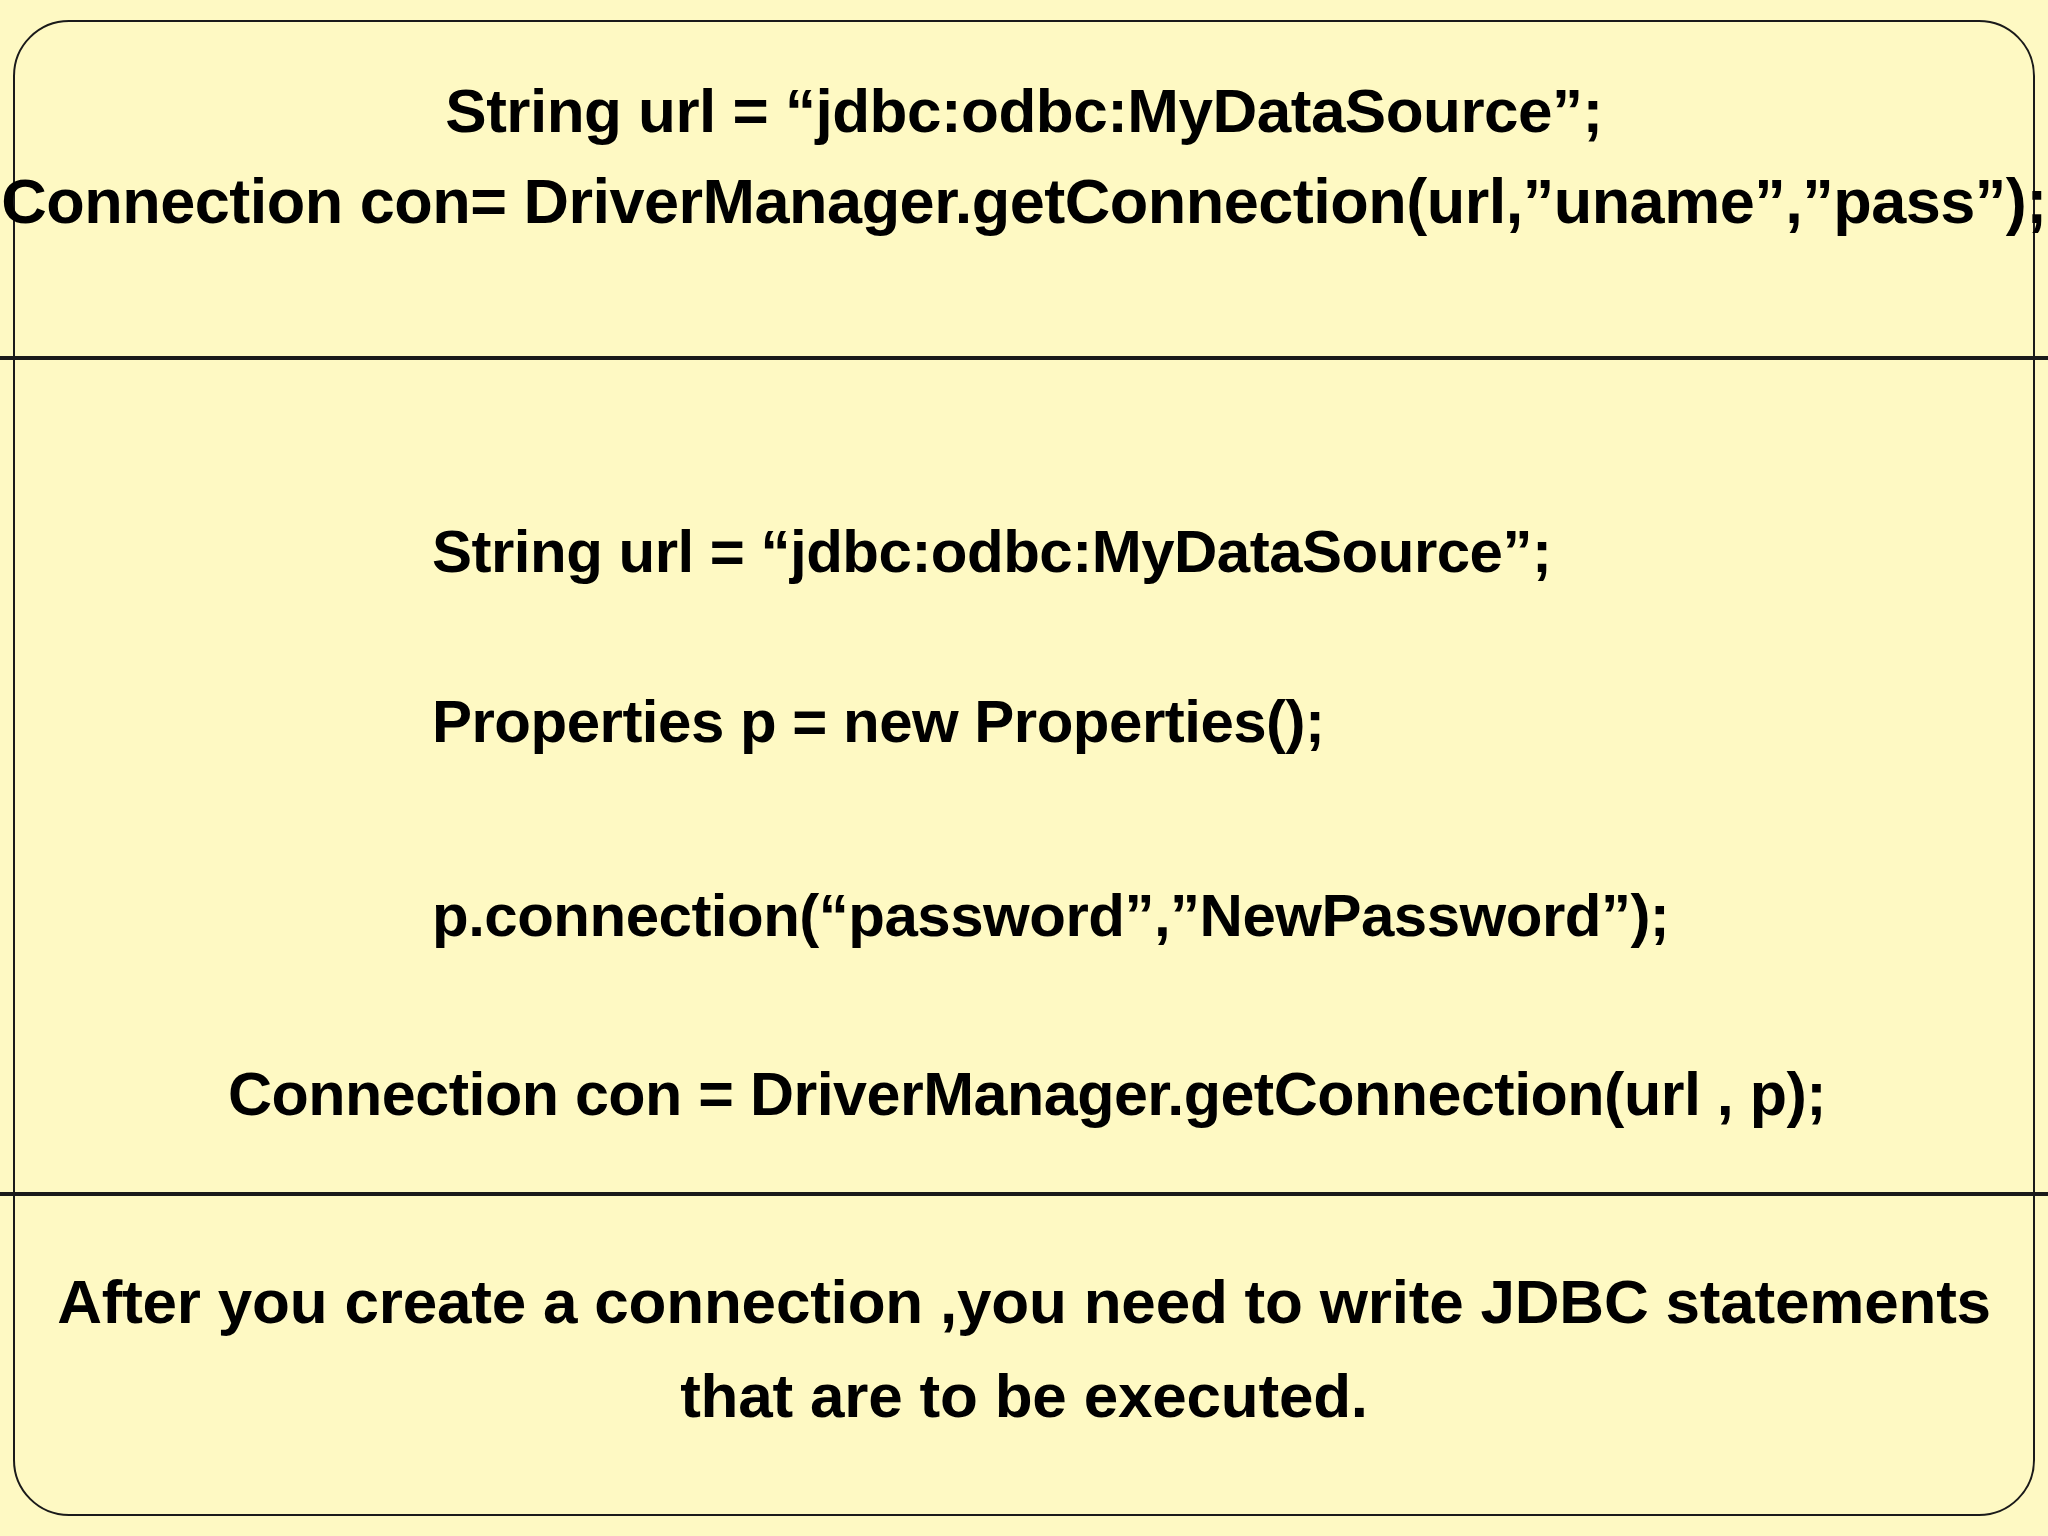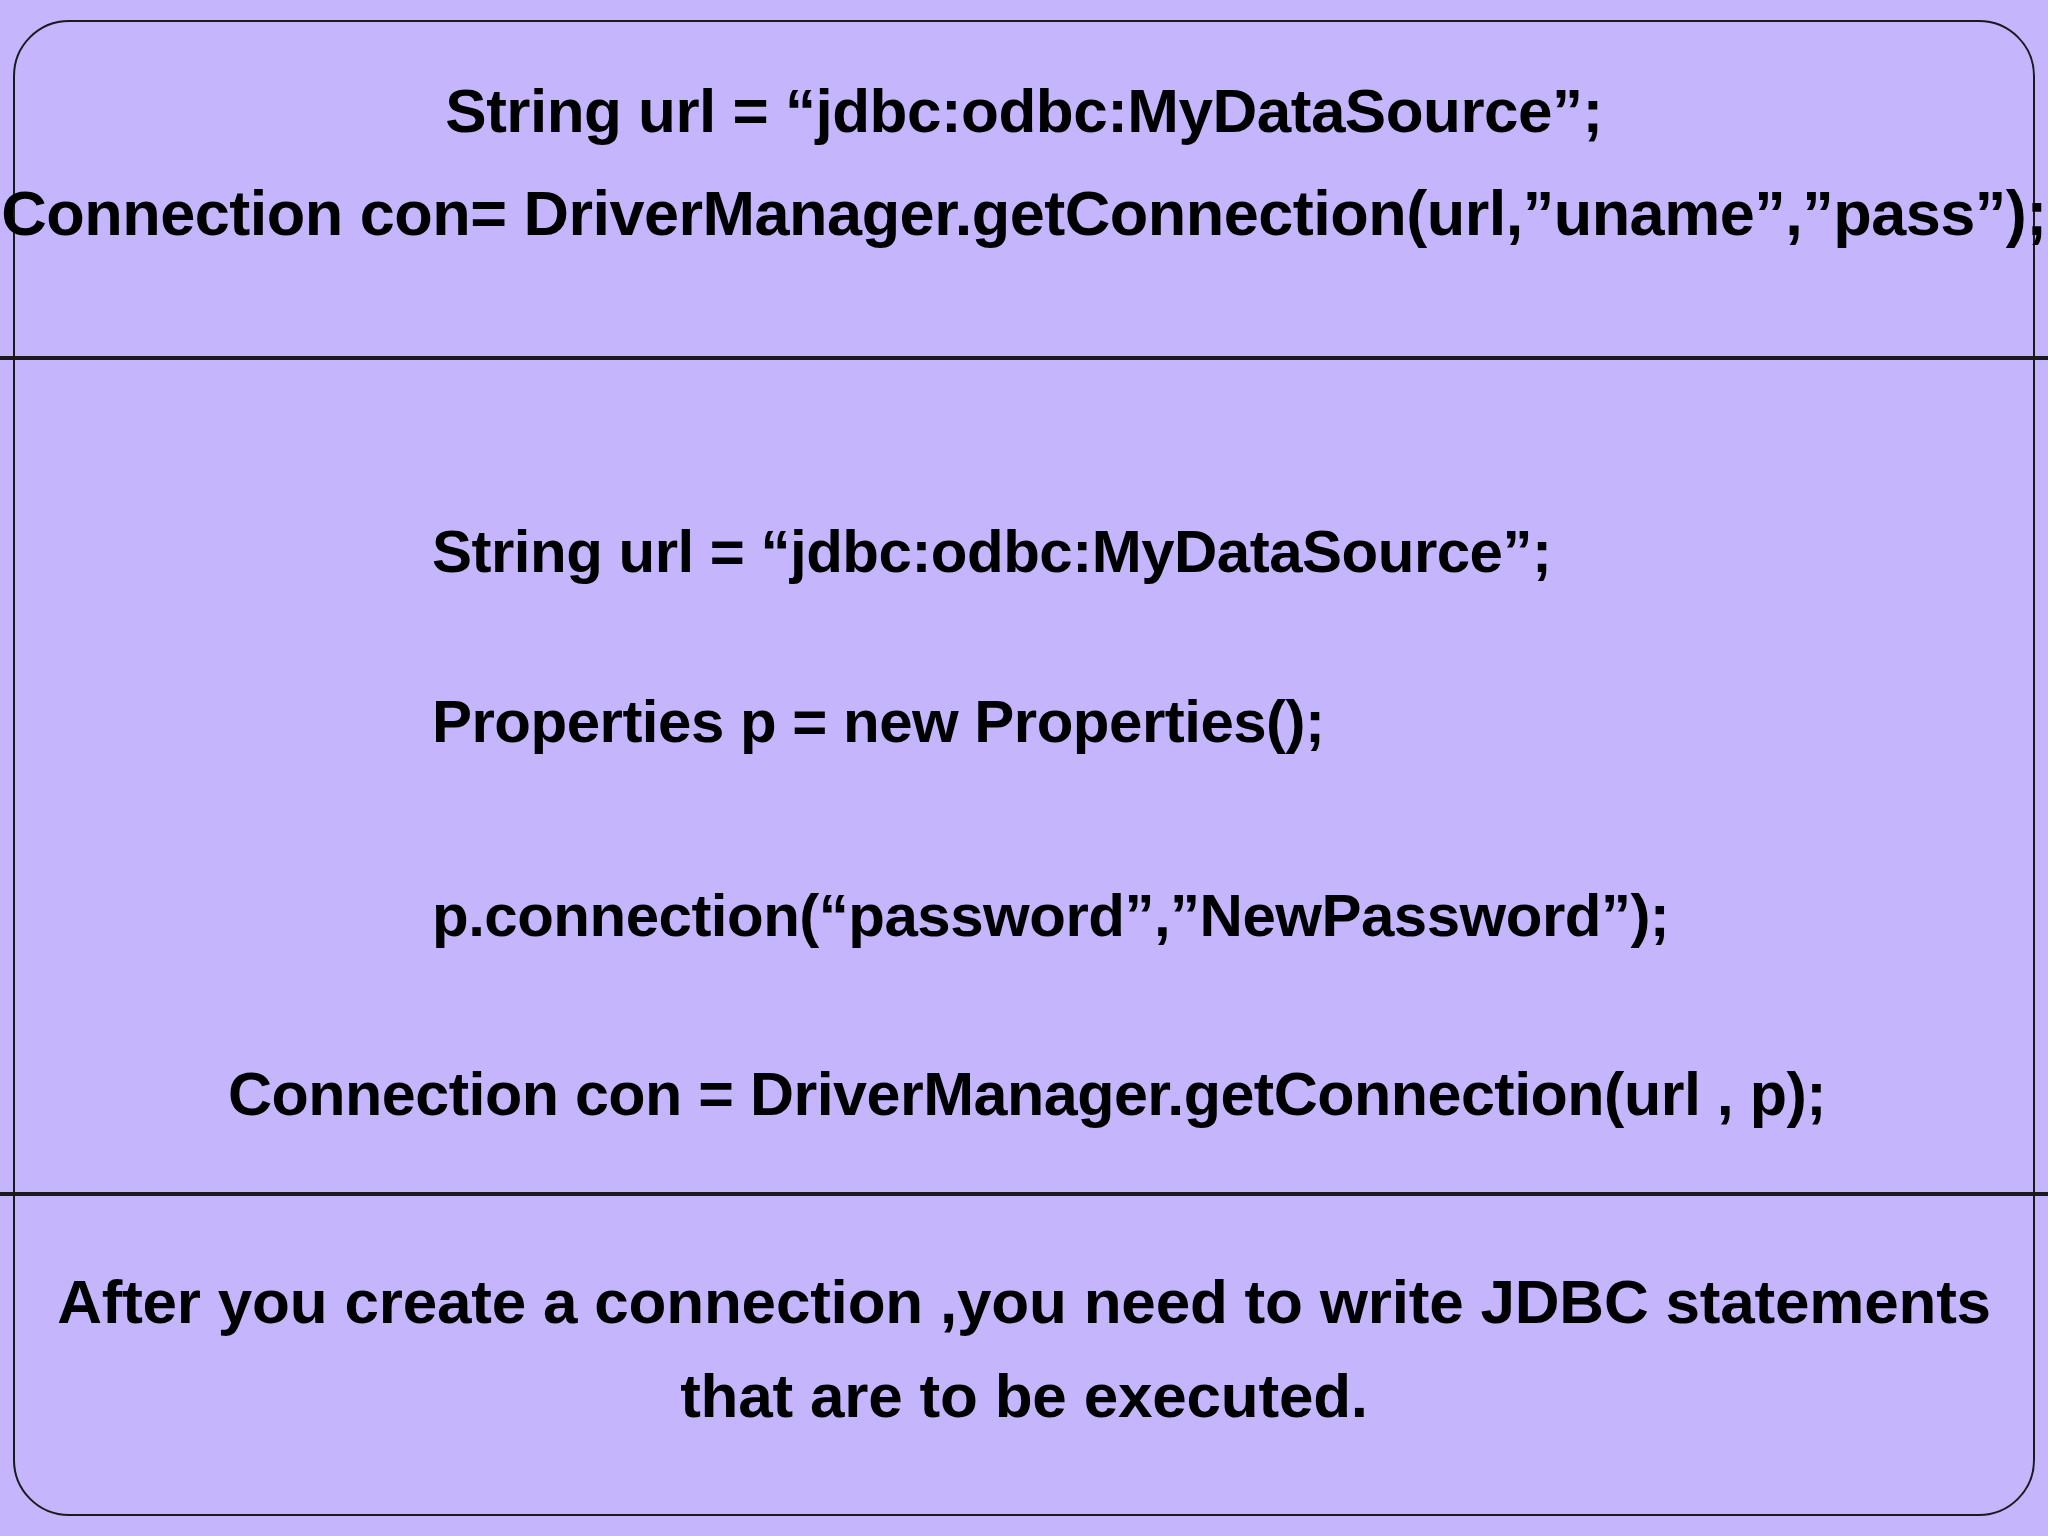--- a/index.html
+++ b/index.html
@@ -9,21 +9,21 @@
     background: #ffffff;
   }
   body {
     font-family: "Liberation Sans", "DejaVu Sans", sans-serif;
   }
 
   #slide {
     position: relative;
     width: 2048px;
     height: 1536px;
-    background: #c4b5fd;
+    background: #fef9c3;
     overflow: hidden;
   }
 
   
   .frame {
     position: absolute;
     left: 13px;
     top: 20px;
     width: 2022px;
     height: 1496px;
@@ -69,21 +69,21 @@
   }
 
   .code-line {
     display: block;
     white-space: nowrap;
     font-size: 62px;
     letter-spacing: -0.5px;
   }
 
   .section-top .code-line:nth-child(1) { margin-top: 58px; }
-  .section-top .code-line:nth-child(2) { margin-top: 40px; font-size: 63px; }
+  .section-top .code-line:nth-child(2) { margin-top: 28px; font-size: 63px; }
 
   .section-mid {
     left: 13px;
     top: 360px;
     width: 2022px;
     height: 832px;
     text-align: left;
     padding-left: 419px;
     padding-top: 162px;
     box-sizing: border-box;

